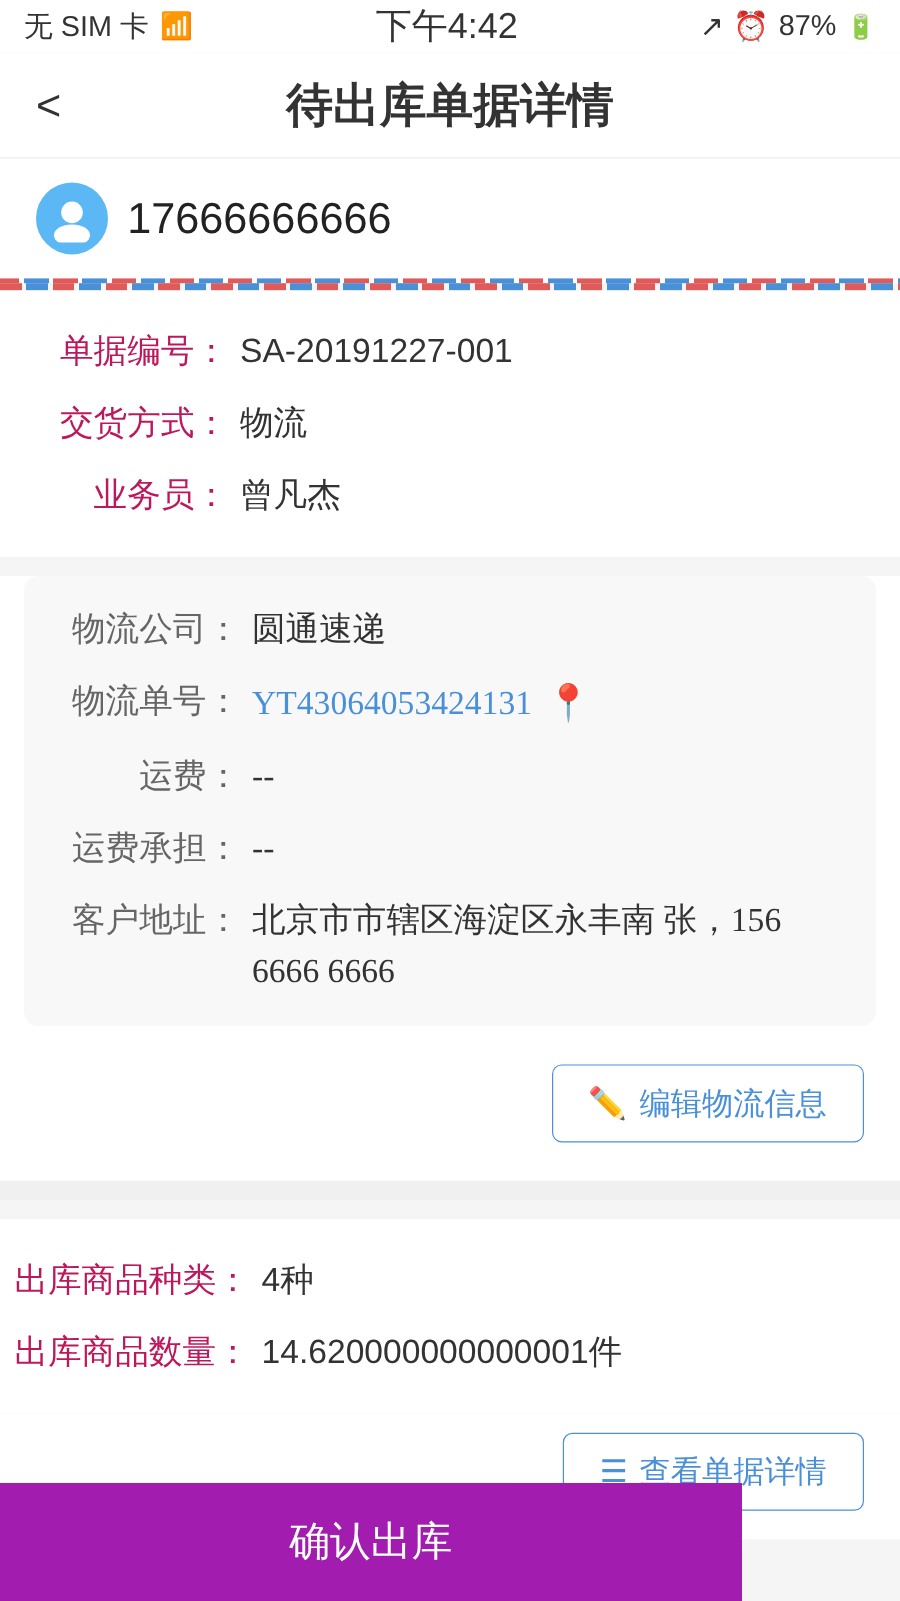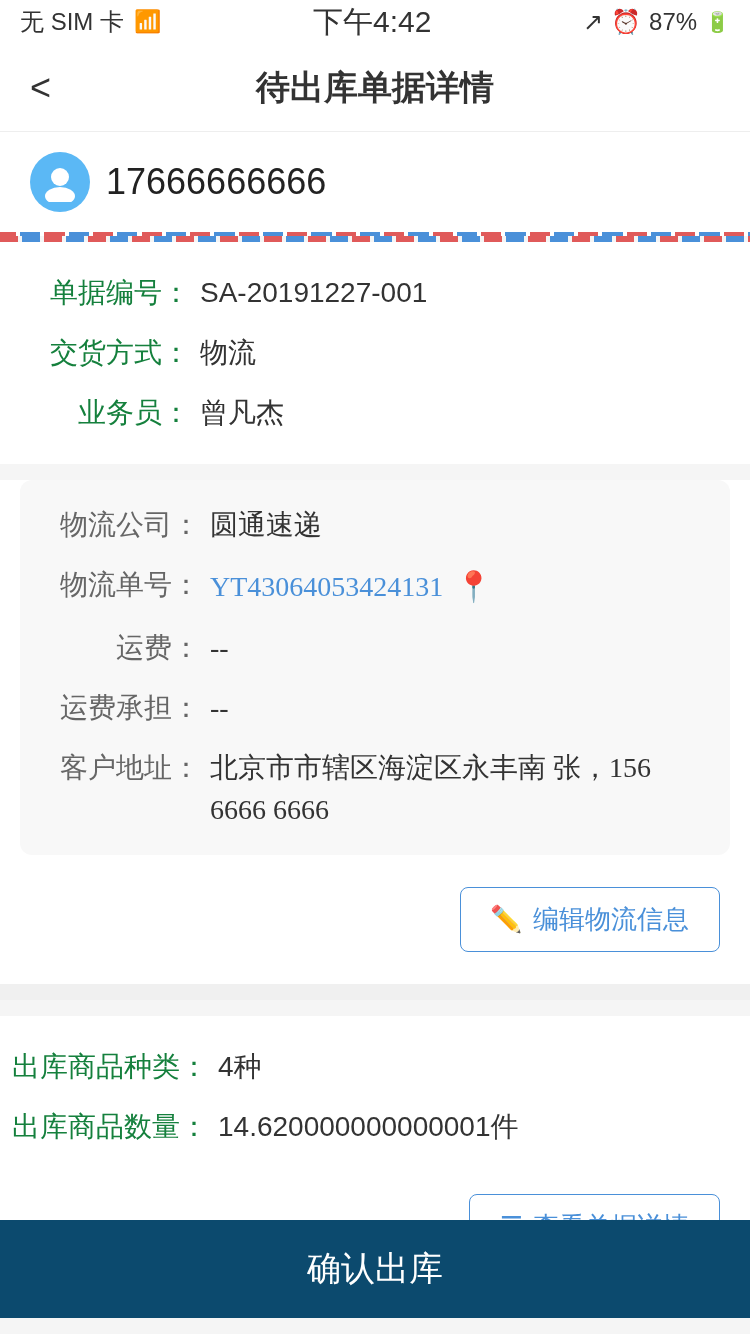--- a/index.html
+++ b/index.html
@@ -39,21 +39,21 @@
       border-bottom: 1px solid #eee;
     }
     .nav-back {
       position: absolute;
       left: 30px;
       font-size: 36px;
       color: #333;
       cursor: pointer;
     }
     .nav-title {
-      font-size: 34px;
+      font-size: 39px;
       font-weight: 600;
       color: #333;
     }
 
     
     .customer-header {
       background: #fff;
       padding: 20px 30px;
       display: flex;
       align-items: center;
@@ -104,21 +104,21 @@
     }
     .info-row {
       display: flex;
       align-items: flex-start;
       margin-bottom: 18px;
       font-size: 28px;
       line-height: 1.5;
     }
     .info-row:last-child { margin-bottom: 0; }
     .info-label {
-      color: #15803d;
+      color: #be185d;
       min-width: 160px;
       text-align: right;
       flex-shrink: 0;
     }
     .info-value {
       color: #333;
       flex: 1;
       padding-left: 10px;
     }
 
@@ -209,23 +209,23 @@
     
     .bottom-spacer {
       flex: 1;
       background: #f5f5f5;
       min-height: 180px;
     }
 
     
     .confirm-btn-container {
       position: fixed;
-      bottom: 16px;
-      width: 750px;
-      background: #0c4a6e;
+      bottom: 0;
+      width: 618px;
+      background: #a21caf;
       padding: 26px 0;
       text-align: center;
     }
     .confirm-btn {
       color: #fff;
       font-size: 34px;
       font-weight: 500;
       background: transparent;
       border: none;
       width: 100%;

